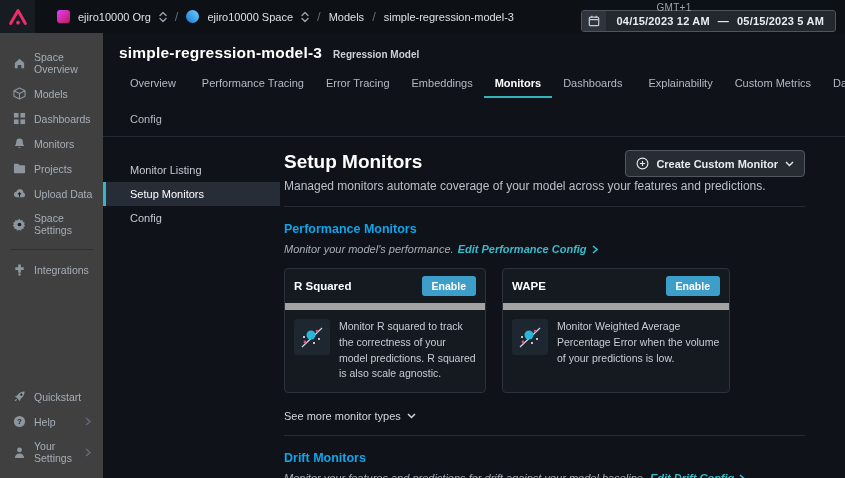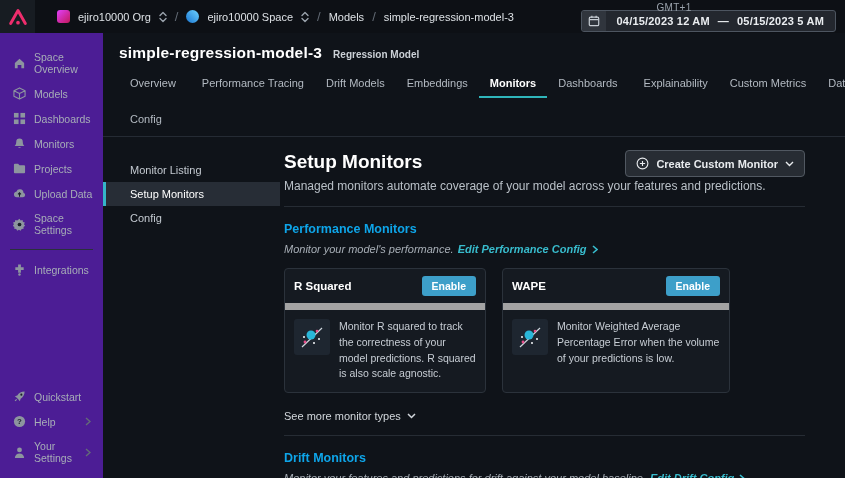--- a/index.html
+++ b/index.html
@@ -20,21 +20,21 @@
   .crumb-sep { color:#626a74; font-size:13px; font-weight:400; }
   .unfold { color:#9aa2ac; }
   .daterange { margin-left:auto; margin-right:9px; position:relative; padding-top:9px; }
   .gmt { position:absolute; top:1px; left:76px; font-size:10px; color:#9aa2ab; letter-spacing:.3px; }
   .date-box { display:flex; align-items:center; height:22px; border:1px solid #4d5560; border-radius:3px; background:#23272e; overflow:hidden; }
   .cal-cell { width:24px; align-self:stretch; background:#30353d; display:flex; align-items:center; justify-content:center; color:#c6ccd3; }
   .date-text { display:flex; align-items:flex-start; gap:8px; padding:0 11px; font-size:11px; font-weight:700; color:#eaedf0; letter-spacing:.2px; }
 
   
   .shell { flex:1; display:flex; min-height:0; }
-  .sidebar { width:103px; flex:0 0 103px; background:#4c1d95; display:flex; flex-direction:column; padding-top:12px; }
+  .sidebar { width:103px; flex:0 0 103px; background:#404040; display:flex; flex-direction:column; padding-top:12px; }
   .side-item { display:flex; align-items:center; gap:8px; padding:6px 4px 6px 13px; font-size:10.5px; color:#a7aeb7; cursor:pointer; }
   .side-item .ic { color:#8d959f; flex-shrink:0; }
   .side-item .chev { margin-left:auto; margin-right:8px; color:#646c77; }
   .side-div { border-top:1px solid #2a313b; margin:7px 10px; }
   .side-bottom { margin-top:auto; padding-bottom:8px; }
 
   .right { flex:1; display:flex; flex-direction:column; background:#0f1319; min-width:0; }
 
   
   .model-header { padding:11px 16px 0 16px; border-bottom:1px solid #252b34; }
@@ -246,21 +246,21 @@
   <div class="right">
     <div class="model-header">
       <div class="title-row">
         <span class="model-title">simple-regression-model-3</span>
         <span class="model-type">Regression Model</span>
       </div>
       <div class="tabs-row">
         <span class="tab">Overview</span>
         <span class="tab-divider"></span>
         <span class="tab">Performance Tracing</span>
-        <span class="tab">Drift Models</span>
+        <span class="tab">Error Tracing</span>
         <span class="tab">Embeddings</span>
         <span class="tab active">Monitors</span>
         <span class="tab">Dashboards</span>
         <span class="tab-divider"></span>
         <span class="tab">Explainability</span>
         <span class="tab">Custom Metrics</span>
         <span class="tab">Datasets</span>
 
       </div>
       <div class="tabs-row tabs-row2">

